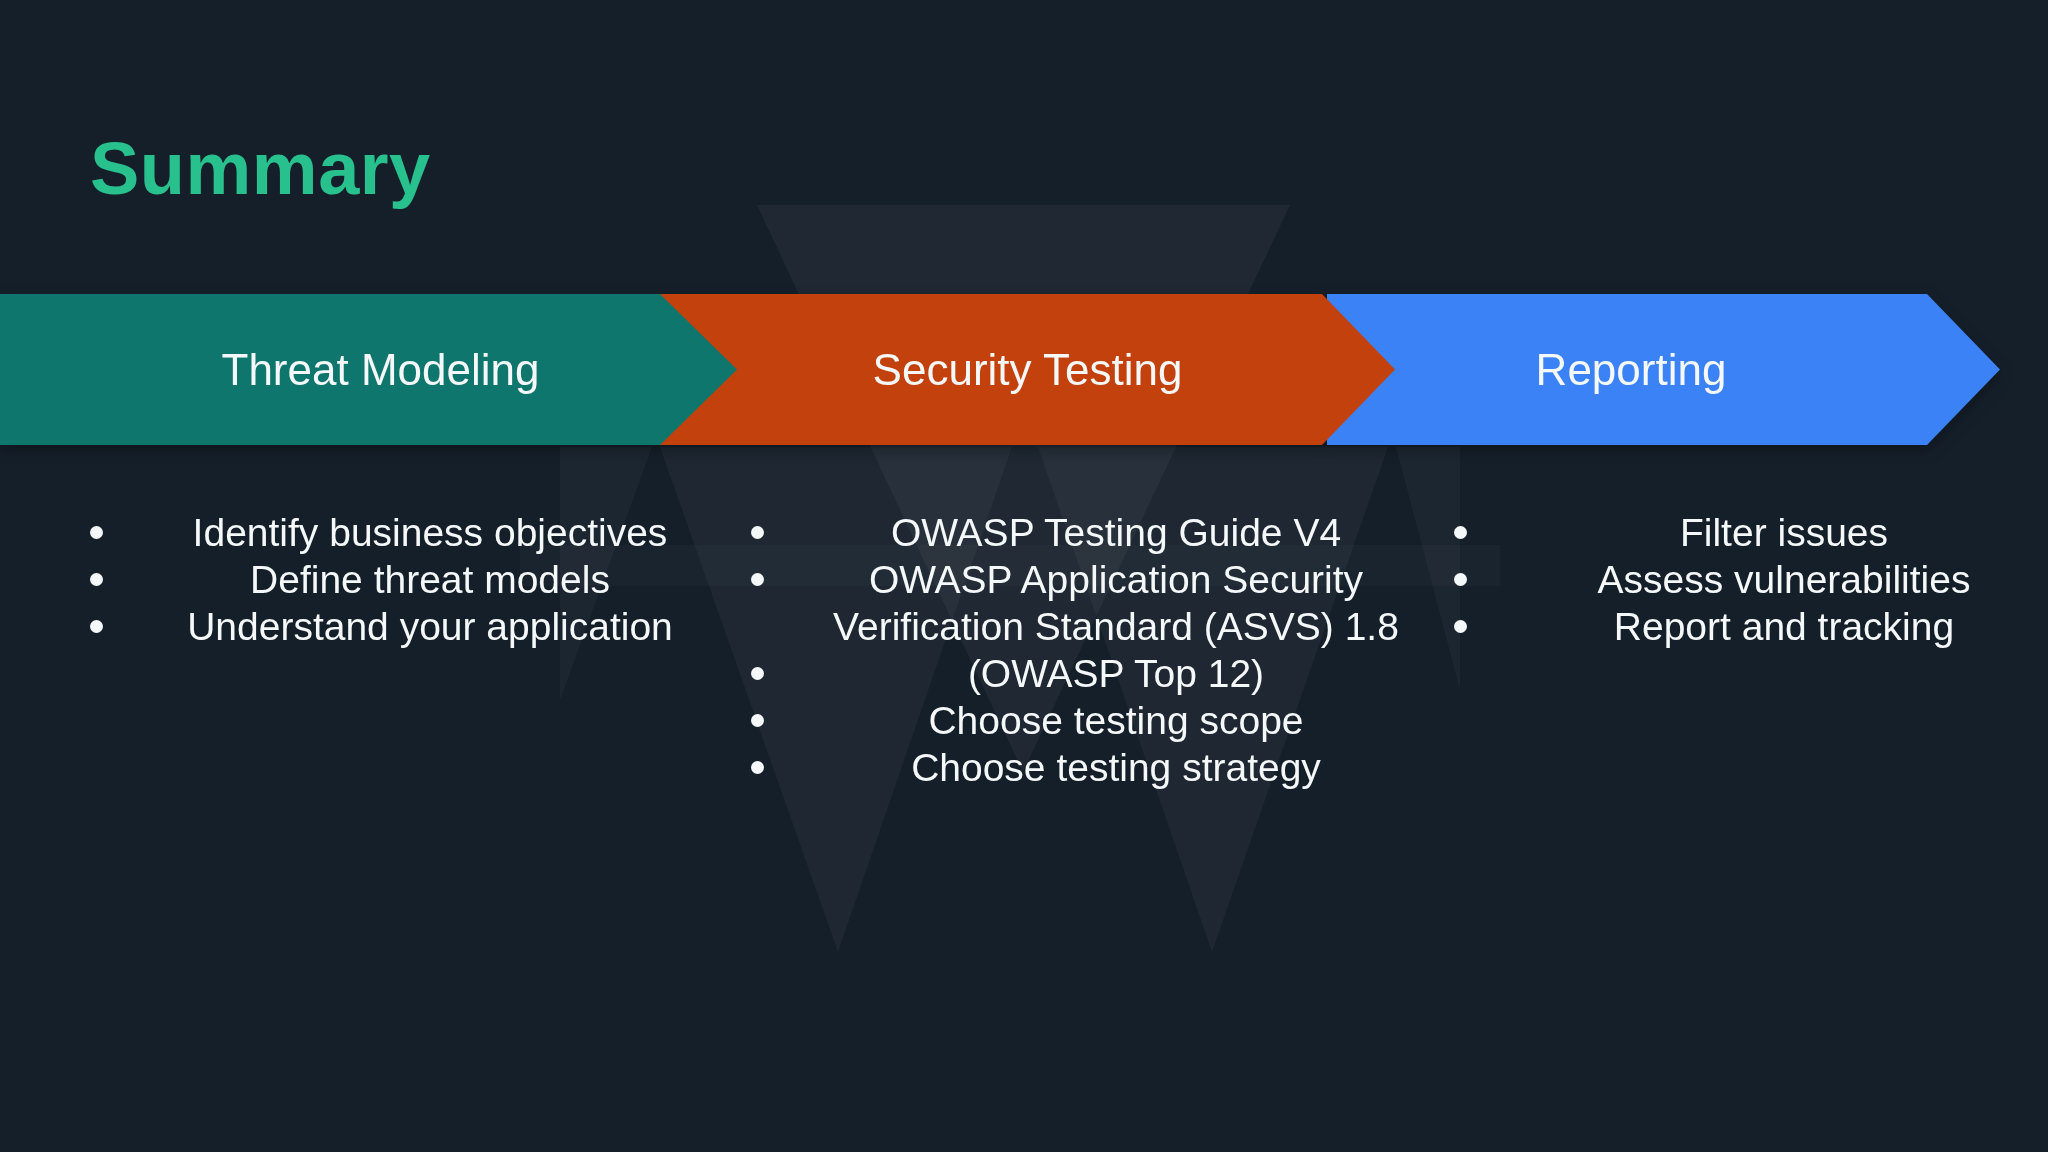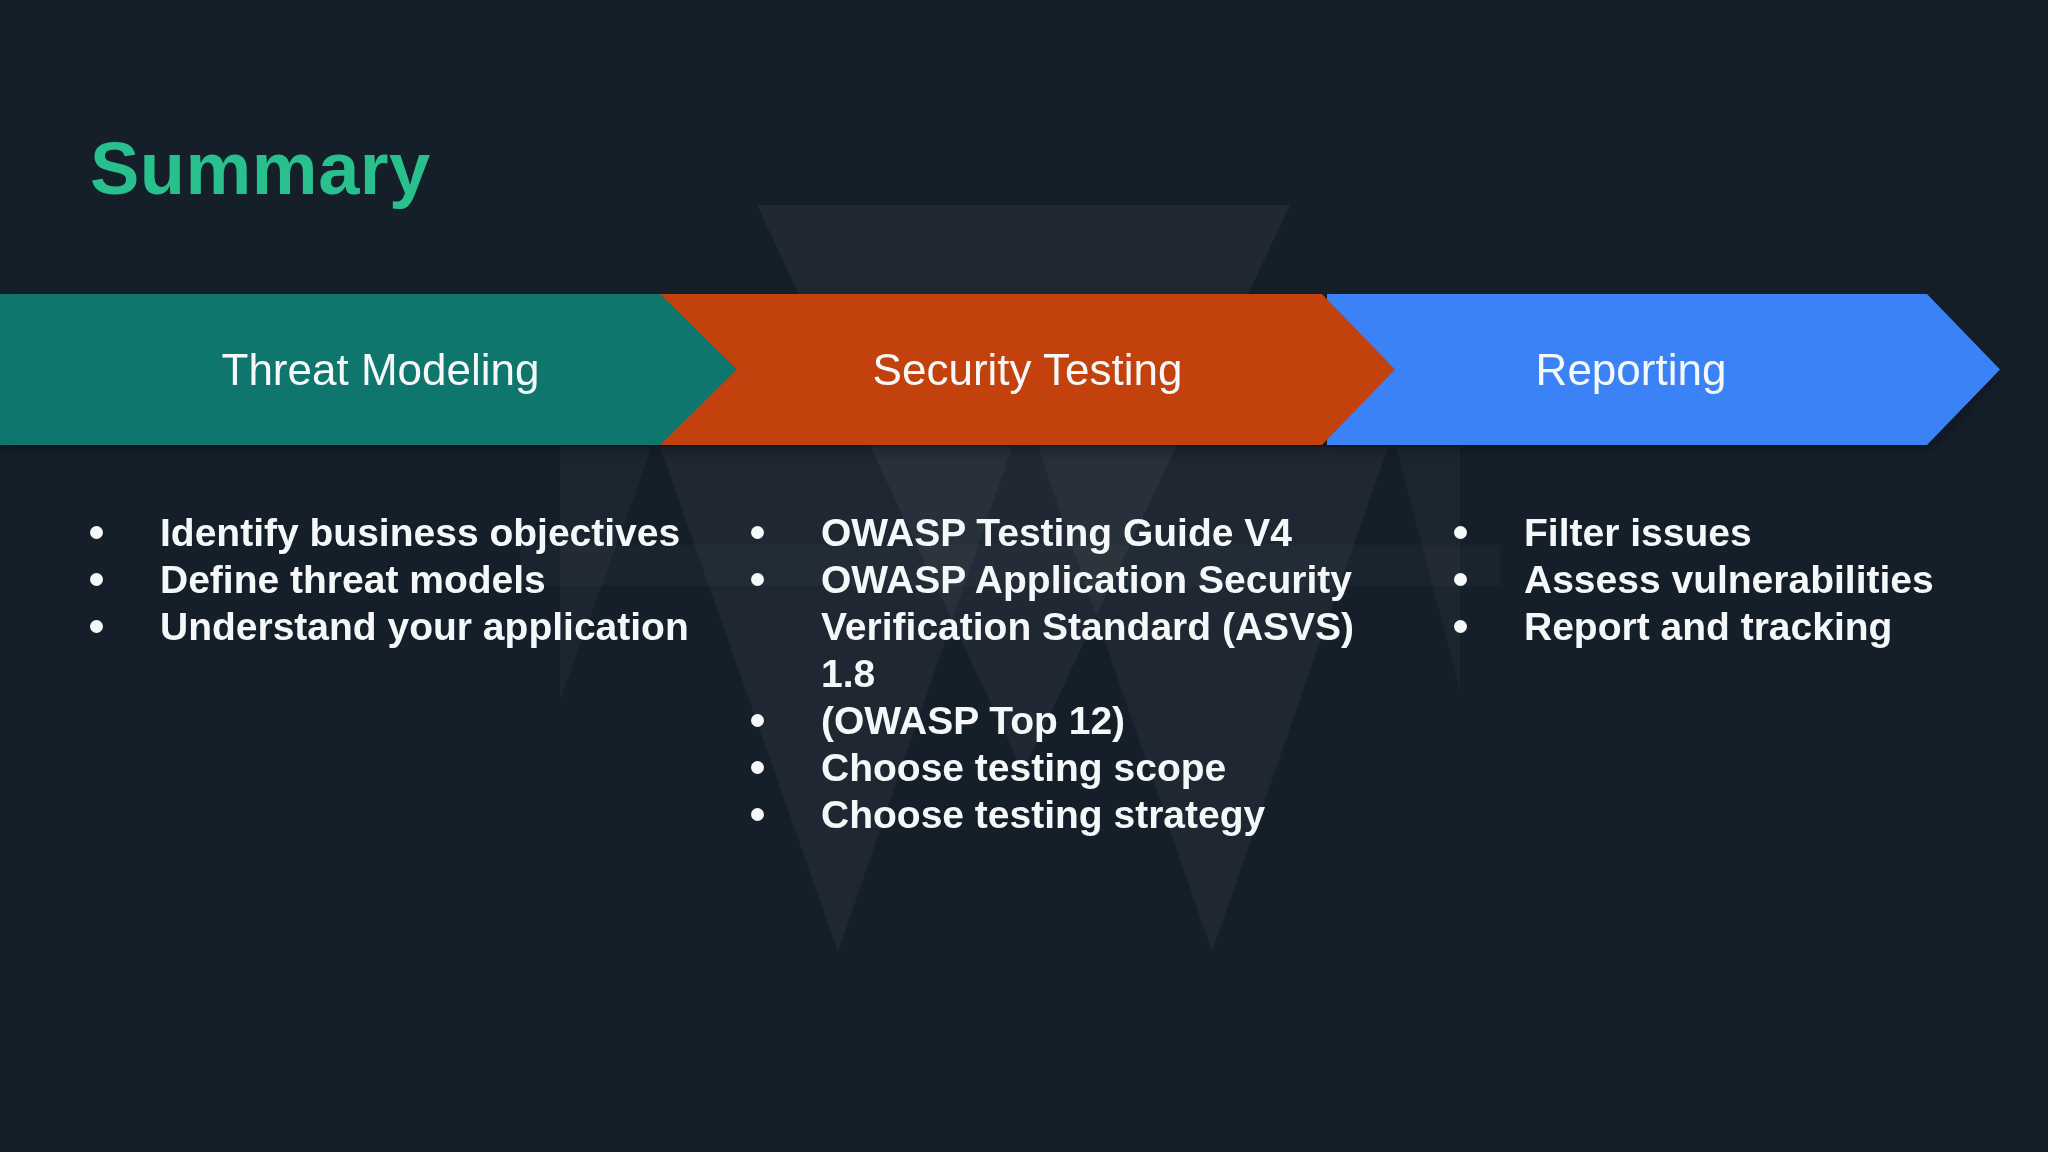--- a/index.html
+++ b/index.html
@@ -3,21 +3,21 @@
 <meta charset="utf-8">
 <style>
   html,body{margin:0;padding:0;}
   body{
     width:2048px;height:1152px;
     background:#151f2a;
     position:relative;
     overflow:hidden;
     font-family:"Liberation Sans","DejaVu Sans",sans-serif;
   }
-  .slide{position:absolute;inset:0;}
+  .slide{position:absolute;inset:0;text-align:center;}
   
   .watermark{position:absolute;left:0;top:0;pointer-events:none;}
   
   .title{
     position:absolute;left:90px;top:132px;
     margin:0;
     font-size:74px;font-weight:700;line-height:1;
     color:#28c08d;letter-spacing:0.5px;
   }
   
@@ -41,21 +41,21 @@
     clip-path:polygon(0 0,662px 0,735px 50%,662px 100%,0 100%);
   }
   .a3{
     left:1327px;width:673px;z-index:1;background:#3b82f6;
     clip-path:polygon(0 0,600px 0,673px 50%,600px 100%,0 100%);
     padding-right:65px;box-sizing:border-box;
   }
   
   ul.bullets{
     position:absolute;margin:0;padding:0;list-style:none;
-    color:#f5f8f8;font-size:39px;font-weight:bold;
+    color:#f5f8f8;font-size:39px;
   }
   ul.bullets li{display:flex;line-height:47px;}
   .dot{
     width:13px;height:13px;border-radius:50%;
     background:#f5f8f8;flex:none;margin-top:17px;
   }
   .li-text{margin-left:57px;}
   .col1{left:90px;top:509px;width:620px;}
   .col1 .li-text{width:540px;}
   .col2{left:751px;top:509px;width:680px;}

